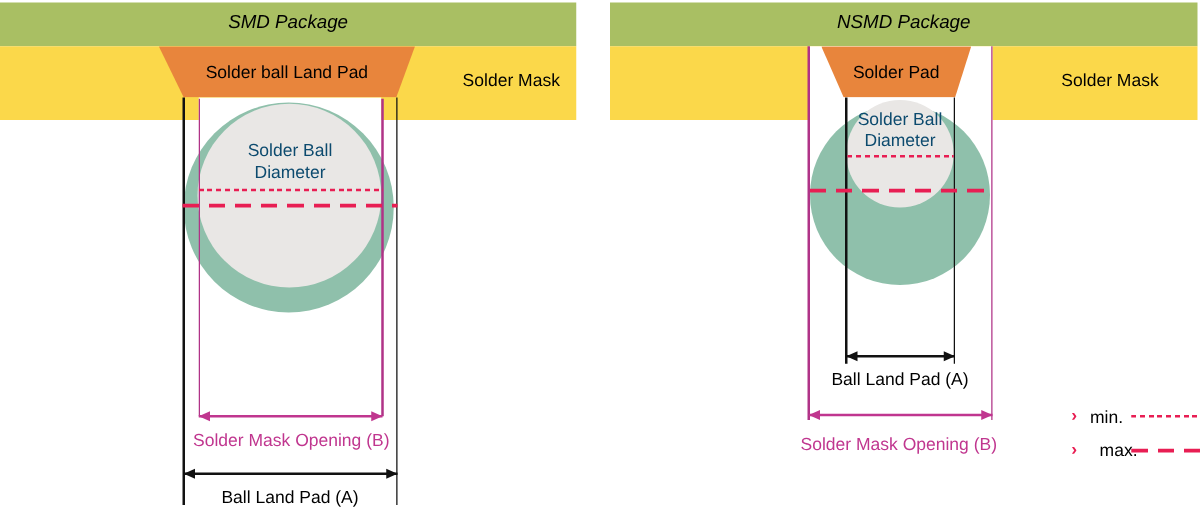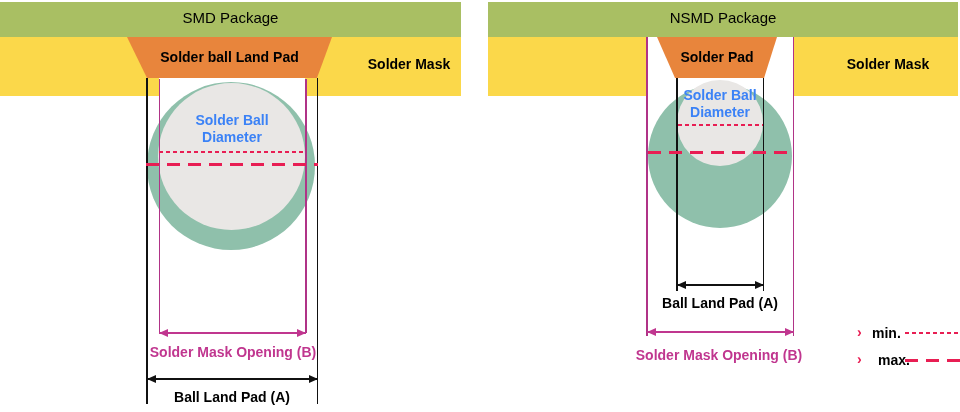--- a/index.html
+++ b/index.html
@@ -1,23 +1,23 @@
 <!DOCTYPE html>
 <html><head>
 <meta charset="utf-8">
 <style>
   html,body{margin:0;padding:0;background:#fff;}
   .canvas{position:relative;width:960px;height:412px;background:#fff;overflow:hidden;
           font-family:"Liberation Sans",sans-serif;}
   .abs{position:absolute;}
   .t{position:absolute;white-space:nowrap;text-align:center;color:#000;
      font-family:"Liberation Sans",sans-serif;}
-  .title{font-size:15px;line-height:16px;}
-  .lbl{font-size:14px;line-height:16px;font-weight:bold;}
-  .crimson{color:#3b82f6;text-align:center;}
+  .title{font-size:15px;line-height:16px;font-style:italic;}
+  .lbl{font-size:14px;line-height:16px;}
+  .crimson{color:#0c4a6e;text-align:center;}
   .magenta{color:#c0368f;}
   .band-green{background:#a9bf63;}
   .band-yellow{background:#fbd84a;}
   .opening{background:#ffffff;}
   .circle{position:absolute;border-radius:50%;}
   .teal{background:#8fc0ab;}
   .ball{background:#e9e7e5;}
   .trap{position:absolute;background:#e8853c;}
   .trap-smd{clip-path:polygon(0 0,100% 0,92.68% 100%,9.76% 100%);}
   .trap-nsmd{clip-path:polygon(0 0,100% 0,89.2% 100%,15% 100%);}

